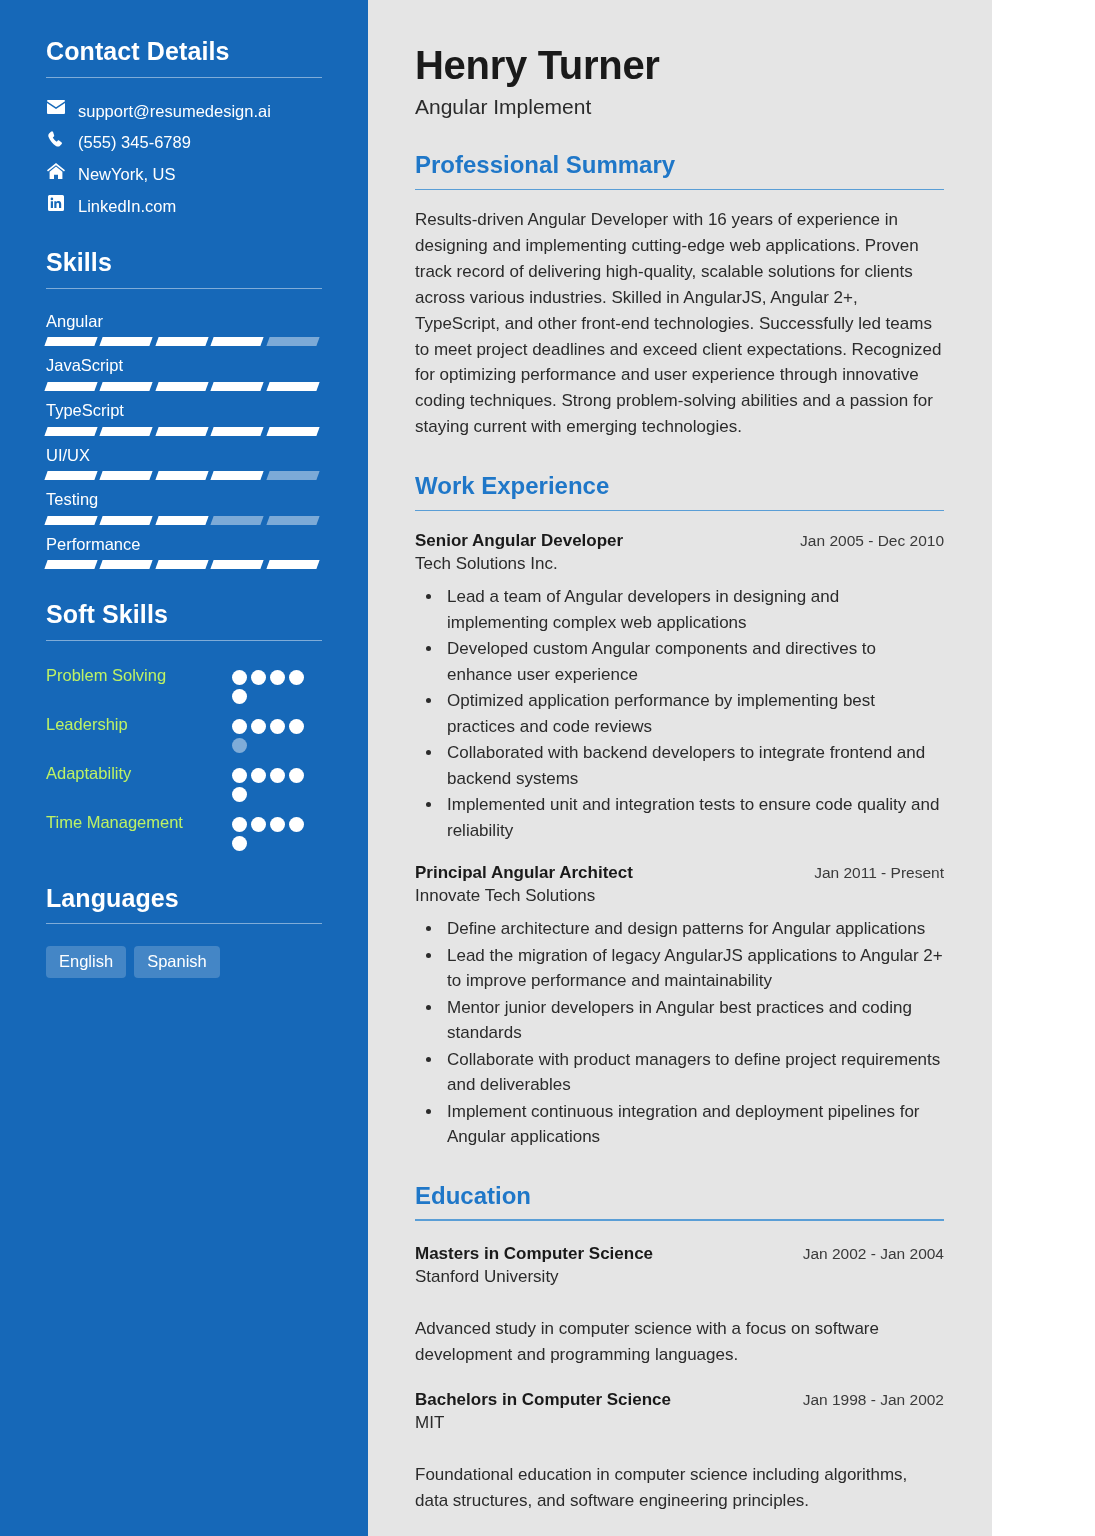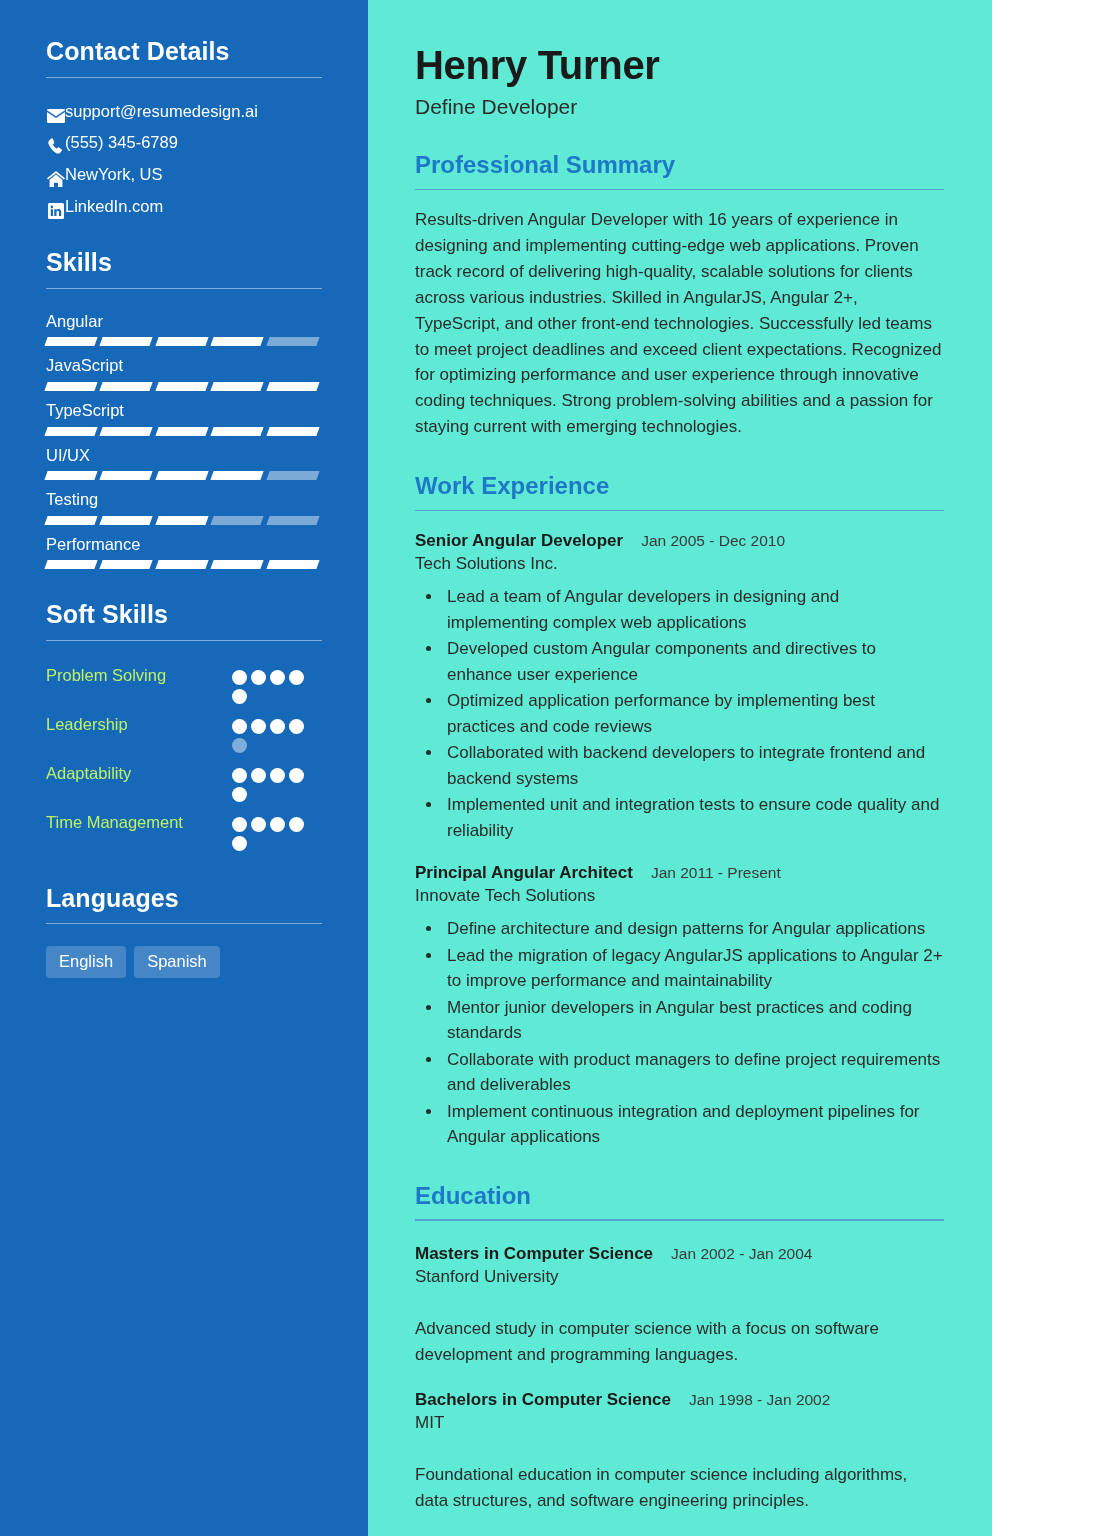--- a/index.html
+++ b/index.html
@@ -39,21 +39,22 @@
     background: rgba(255,255,255,0.45);
     margin-top: 11px;
     margin-bottom: 22px;
     width: 100%;
   }
 
   
   .contact-list { margin-bottom: 8px; }
   .contact-row {
     display: flex;
-    align-items: flex-end;
+    align-items: flex-start;
+    gap: 13px;
     margin-bottom: 8px;
     font-size: 16.5px;
     line-height: 1.45;
     color: #ffffff;
   }
   .contact-icon {
     width: 19px;
     flex: 0 0 19px;
     display: flex;
     align-items: center;
@@ -123,21 +124,21 @@
     font-size: 16.5px;
     padding: 5px 13px 6px 13px;
     border-radius: 4px;
     line-height: 1.25;
   }
 
   
   .main {
     flex: 1 1 auto;
     padding: 44px 48px 0 47px;
-    background: #5eead4;
+    background: #e5e5e5;
   }
   .name {
     font-size: 40px;
     font-weight: bold;
     color: #1a1a1a;
     letter-spacing: -0.3px;
     line-height: 1.08;
   }
   .role {
     font-size: 21px;
@@ -159,20 +160,21 @@
   }
   .summary-text {
     margin-top: 17px;
     font-size: 17px;
     line-height: 1.52;
     color: #2b2b2b;
   }
   .entry { margin-top: 19px; }
   .entry-head {
     display: flex;
+    justify-content: space-between;
     align-items: baseline;
     gap: 18px;
   }
   .entry-title {
     font-size: 17px;
     font-weight: bold;
     color: #1a1a1a;
     line-height: 1.3;
   }
   .entry-date {
@@ -378,21 +380,21 @@
           <span class="lang-tag">English</span>
           <span class="lang-tag">Spanish</span>
         </div>
     </section>
 
   </aside>
 
   <main class="main">
 
     <h1 class="name">Henry Turner</h1>
-    <div class="role">Define Developer</div>
+    <div class="role">Angular Implement</div>
 
     <section class="section">
       <div class="section-title">Professional Summary</div>
       <div class="section-rule"></div>
       <p class="summary-text">Results-driven Angular Developer with 16 years of experience in designing and implementing cutting-edge web applications. Proven track record of delivering high-quality, scalable solutions for clients across various industries. Skilled in AngularJS, Angular 2+, TypeScript, and other front-end technologies. Successfully led teams to meet project deadlines and exceed client expectations. Recognized for optimizing performance and user experience through innovative coding techniques. Strong problem-solving abilities and a passion for staying current with emerging technologies.</p>
     </section>
 
     <section class="section">
       <div class="section-title">Work Experience</div>
       <div class="section-rule"></div>

